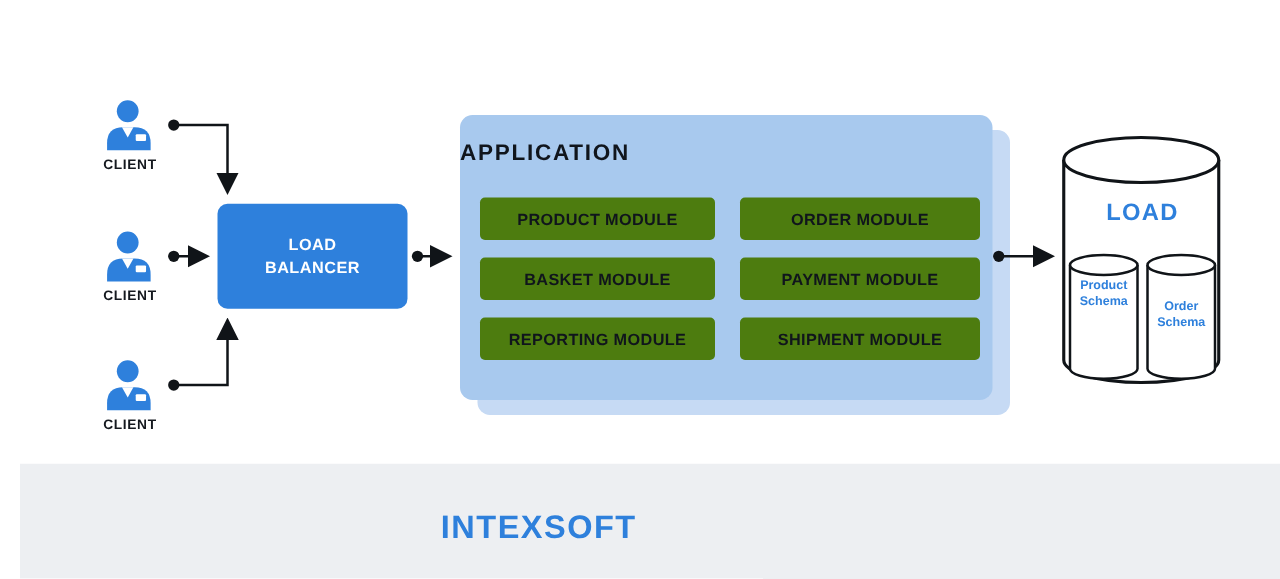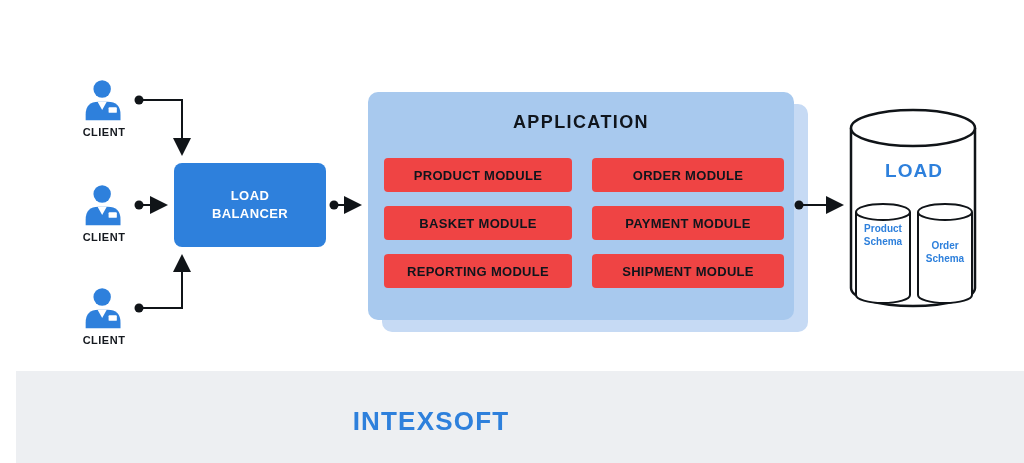--- a/index.html
+++ b/index.html
@@ -16,25 +16,25 @@
   .client-3{left:56px;top:287px;}
 
   
   .lb{position:absolute;left:158px;top:163px;width:152px;height:84px;background:#2E80DC;border-radius:8px;
       display:flex;align-items:center;justify-content:center;text-align:center;color:#ffffff;
       font-weight:bold;font-size:13px;line-height:1.35;letter-spacing:.4px;padding:0 22px;box-sizing:border-box;}
 
   
   .app-back{position:absolute;left:366px;top:104px;width:426px;height:228px;background:#c6daf4;border-radius:10px;}
   .app-front{position:absolute;left:352px;top:92px;width:426px;height:228px;background:#a8c9ee;border-radius:10px;}
-  .app-title{position:absolute;left:352px;top:112px;width:426px;text-align:center;font-size:18px;font-weight:bold;
+  .app-title{position:absolute;left:352px;top:112px;width:426px;font-size:18px;font-weight:bold;
              letter-spacing:1.4px;color:#10151c;}
   .modules{position:absolute;left:368px;top:158px;display:grid;grid-template-columns:188px 192px;
            grid-auto-rows:34px;column-gap:20px;row-gap:14px;}
-  .module{background:#ef4444;border-radius:4px;display:flex;align-items:center;justify-content:center;
+  .module{background:#4d7c0f;border-radius:4px;display:flex;align-items:center;justify-content:center;
           font-size:13px;font-weight:bold;color:#10151c;letter-spacing:.3px;}
 
   
   .db-svg{position:absolute;left:828px;top:102px;}
   .rdbms-label{position:absolute;left:828px;top:160px;width:140px;text-align:center;color:#2E80DC;
                font-size:19px;font-weight:bold;letter-spacing:1px;}
   .schema-label{position:absolute;width:62px;text-align:center;color:#2E80DC;font-size:10px;
                 font-weight:bold;line-height:1.25;}
   .schema-1{left:836px;top:223px;text-align:center;}
   .schema-2{left:898px;top:240px;}

